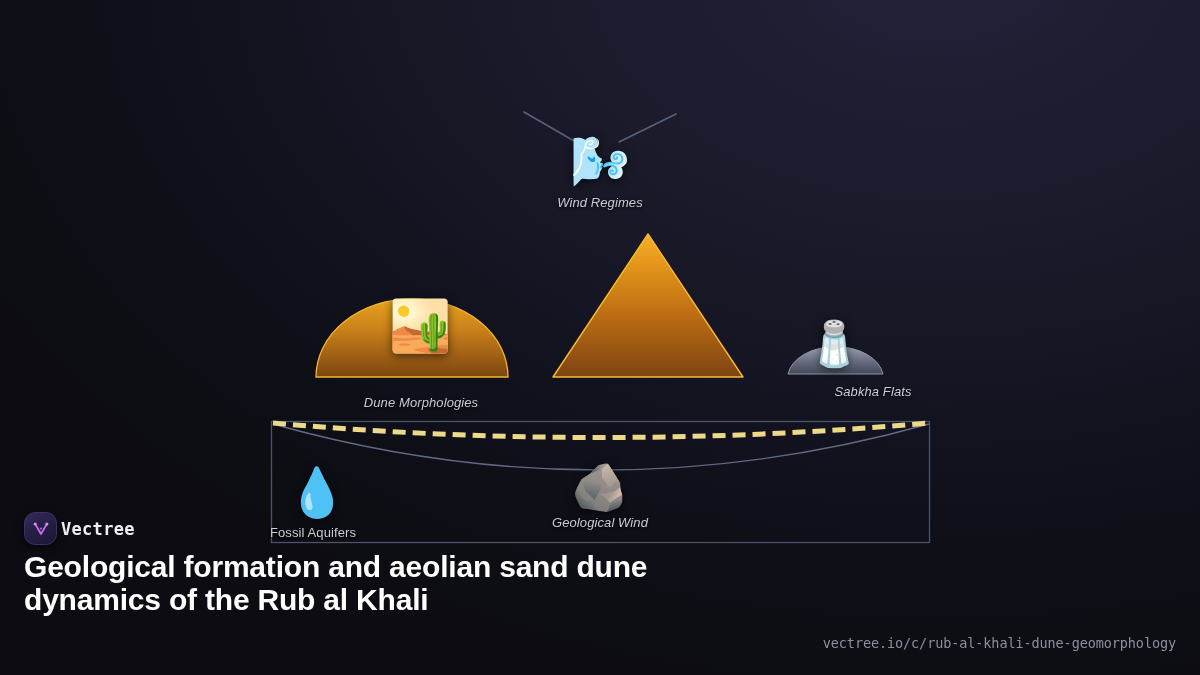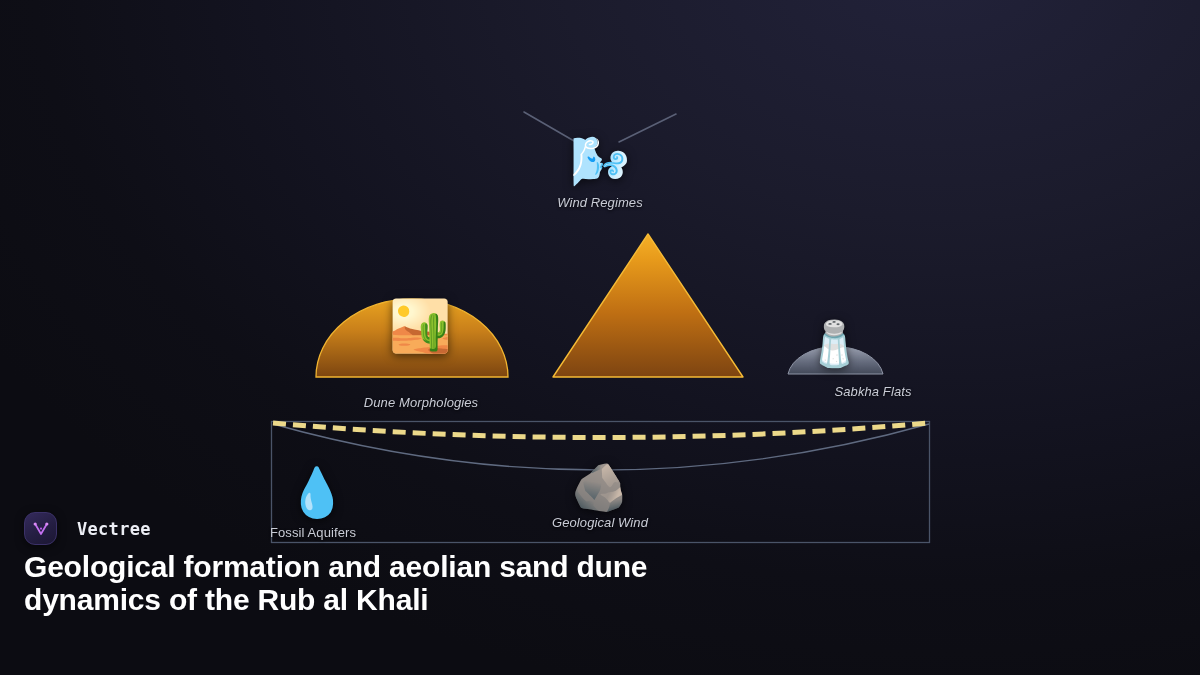--- a/index.html
+++ b/index.html
@@ -46,21 +46,21 @@
     line-height:1;
     transform:translate(-50%,-50%);
     user-select:none;
     filter:drop-shadow(0 2px 5px rgba(0,0,0,.6));
   }
 
   
   #brand {
     position:absolute;
     left:24px; top:512px;
-    display:flex; align-items:center; gap:20px;
+    display:flex; align-items:center; gap:4px;
     z-index:20;
   }
   #brand-mark {
     width:33px; height:33px;
     border-radius:11px;
     background:linear-gradient(150deg,#342a5c 0%,#241e42 55%,#1c1733 100%);
     border:1px solid #3b3168;
     display:flex; align-items:center; justify-content:center;
     box-shadow:0 2px 8px rgba(0,0,0,.55);
   }
@@ -171,14 +171,15 @@
         <circle cx="5" cy="6" r="1.9" fill="#d98af5"></circle>
         <circle cx="19" cy="6" r="1.9" fill="#d98af5"></circle>
         <circle cx="12" cy="11.5" r="1.35" fill="#b457e8"></circle>
       </svg>
     </div>
     <div id="brand-name">Vectree</div>
   </div>
 
   <div id="headline">Geological formation and aeolian sand dune dynamics of the Rub al Khali</div>
 
+  <div id="url">vectree.io/c/rub-al-khali-dune-geomorphology</div>
 
 </div>
 
 </body></html>

